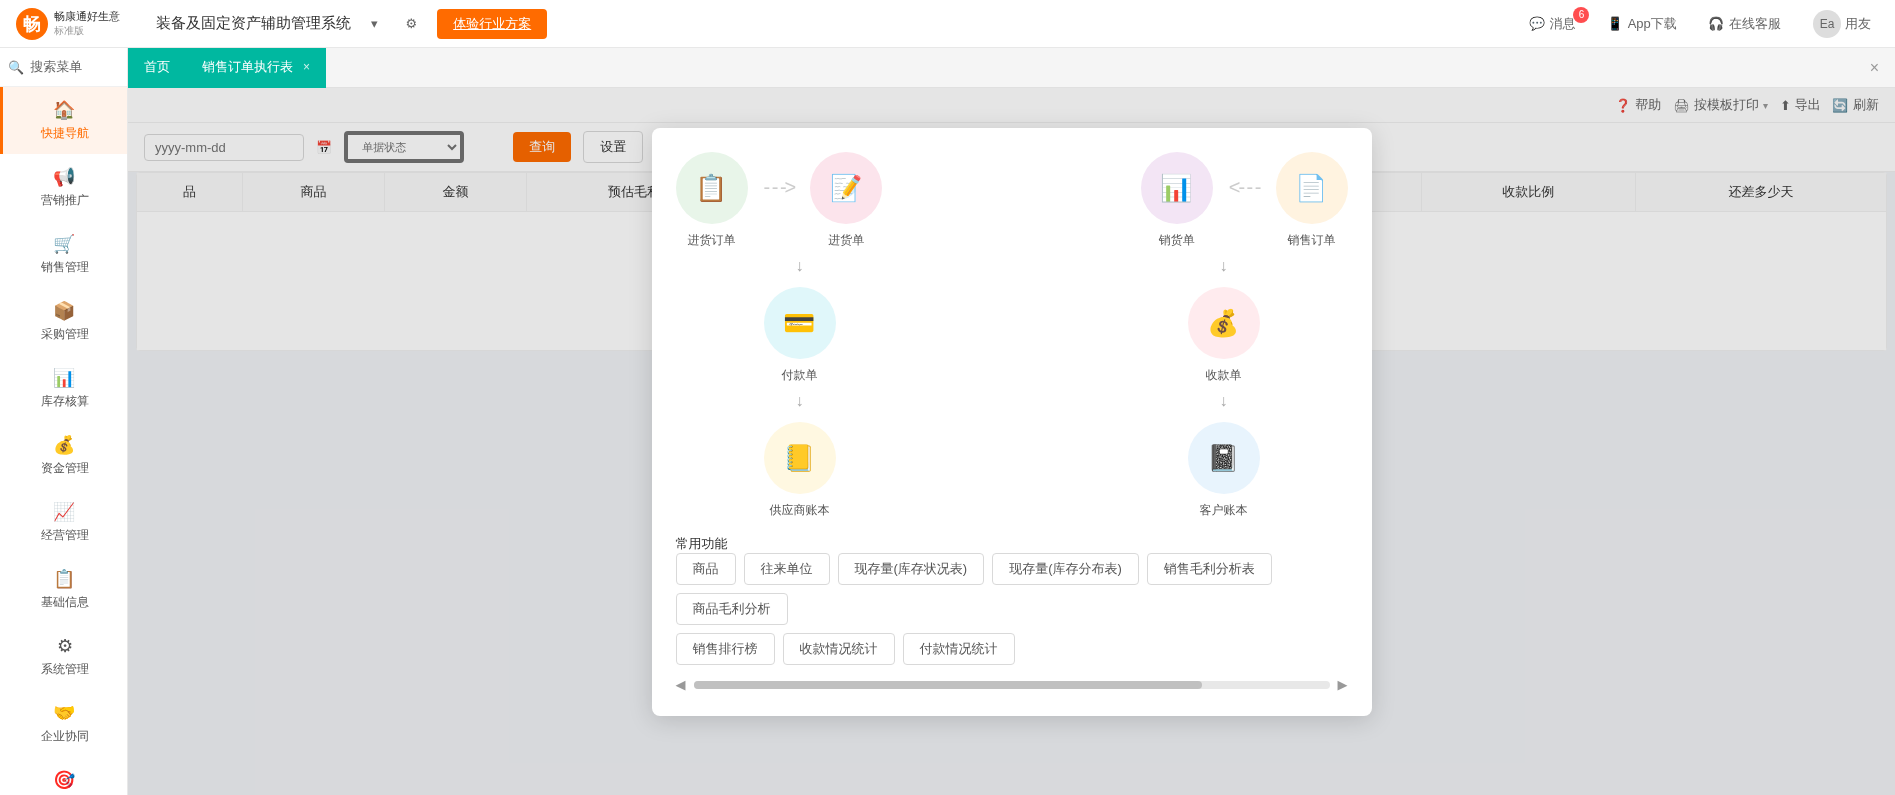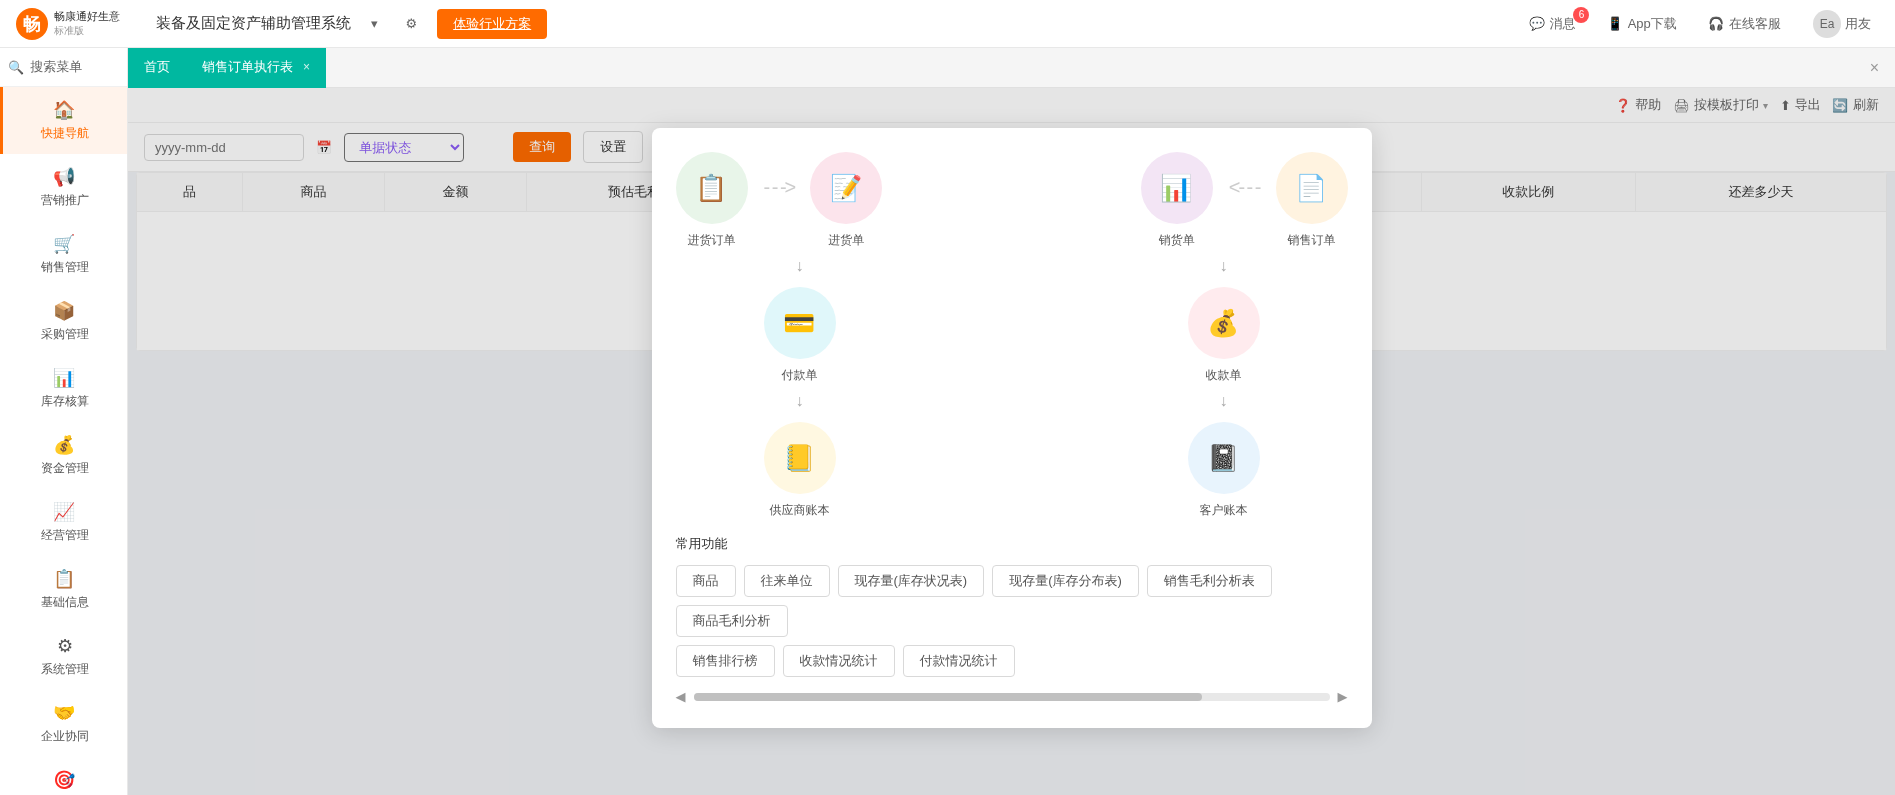--- a/index.html
+++ b/index.html
@@ -69,31 +69,31 @@
     .node-pink { background: #fce4ec; }
     .node-purple { background: #f3e5f5; }
     .node-orange { background: #fff3e0; }
     .node-teal { background: #e0f7fa; }
     .node-red { background: #ffebee; }
     .node-light-orange { background: #fff8e1; }
     .node-light-blue { background: #e8f4fd; }
 
     
     .common-section { margin-top: 16px; }
-    .common-title { font-size: 13px; color: #333; margin-bottom: 12px; }
+    .common-title { font-size: 13px; color: #333; margin-bottom: 0; }
     .common-btns { display: flex; flex-wrap: wrap; gap: 8px; }
     .common-btn { border: 1px solid #d9d9d9; border-radius: 4px; padding: 6px 16px; font-size: 13px; color: #555; cursor: pointer; background: #fff; }
 
     
     .scrollbar-row { display: flex; align-items: center; gap: 8px; margin-top: 12px; }
     .scrollbar-track { flex: 1; height: 8px; background: #e8e8e8; border-radius: 4px; cursor: pointer; }
     .scrollbar-thumb { width: 80%; height: 8px; background: #c0c0c0; border-radius: 4px; }
 
     
-    .status-select { border: 1px solid #737373; border-radius: 4px; padding: 5px 10px; font-size: 13px; color: #8b5cf6; background: #fff; cursor: pointer; min-width: 120px; }
+    .status-select { border: 4px solid #737373; border-radius: 4px; padding: 5px 10px; font-size: 11px; color: #737373; background: #fff; cursor: pointer; min-width: 120px; }
 
     .dropdown-arrow { color: #999; font-size: 10px; }
   </style>
 </head>
 <body>
 
 <div class="app-wrapper">
 
   <div class="top-bar">
     <div class="logo-area">

